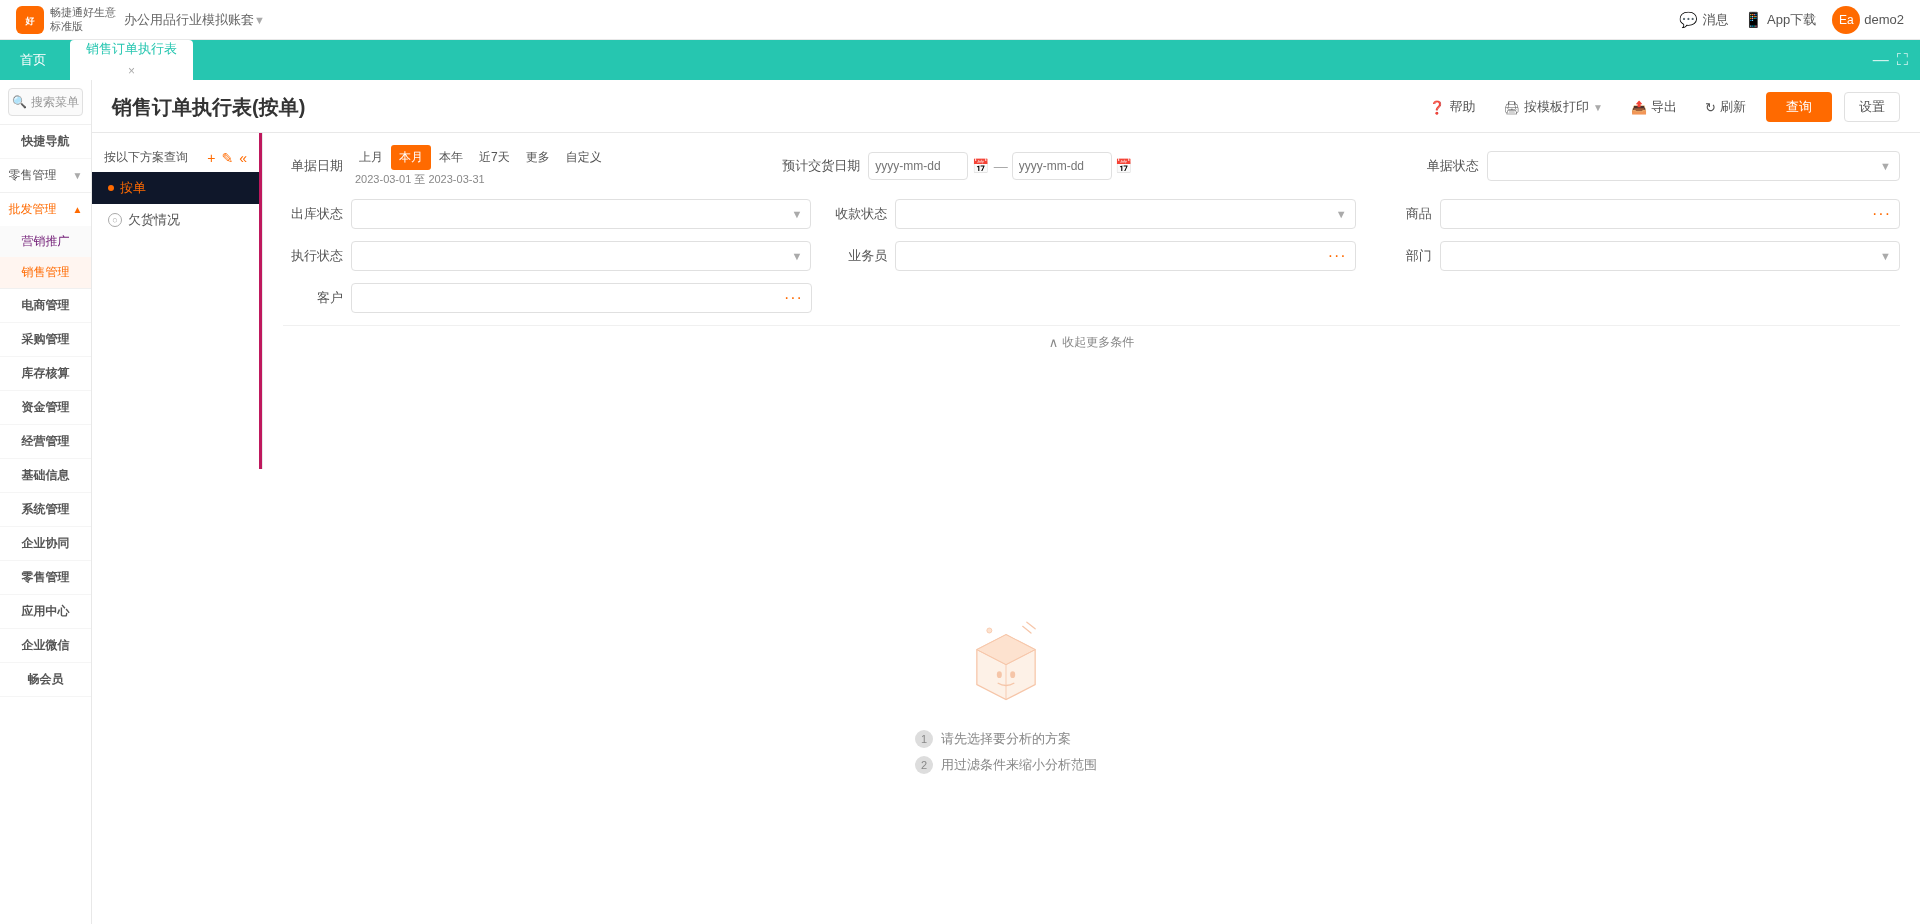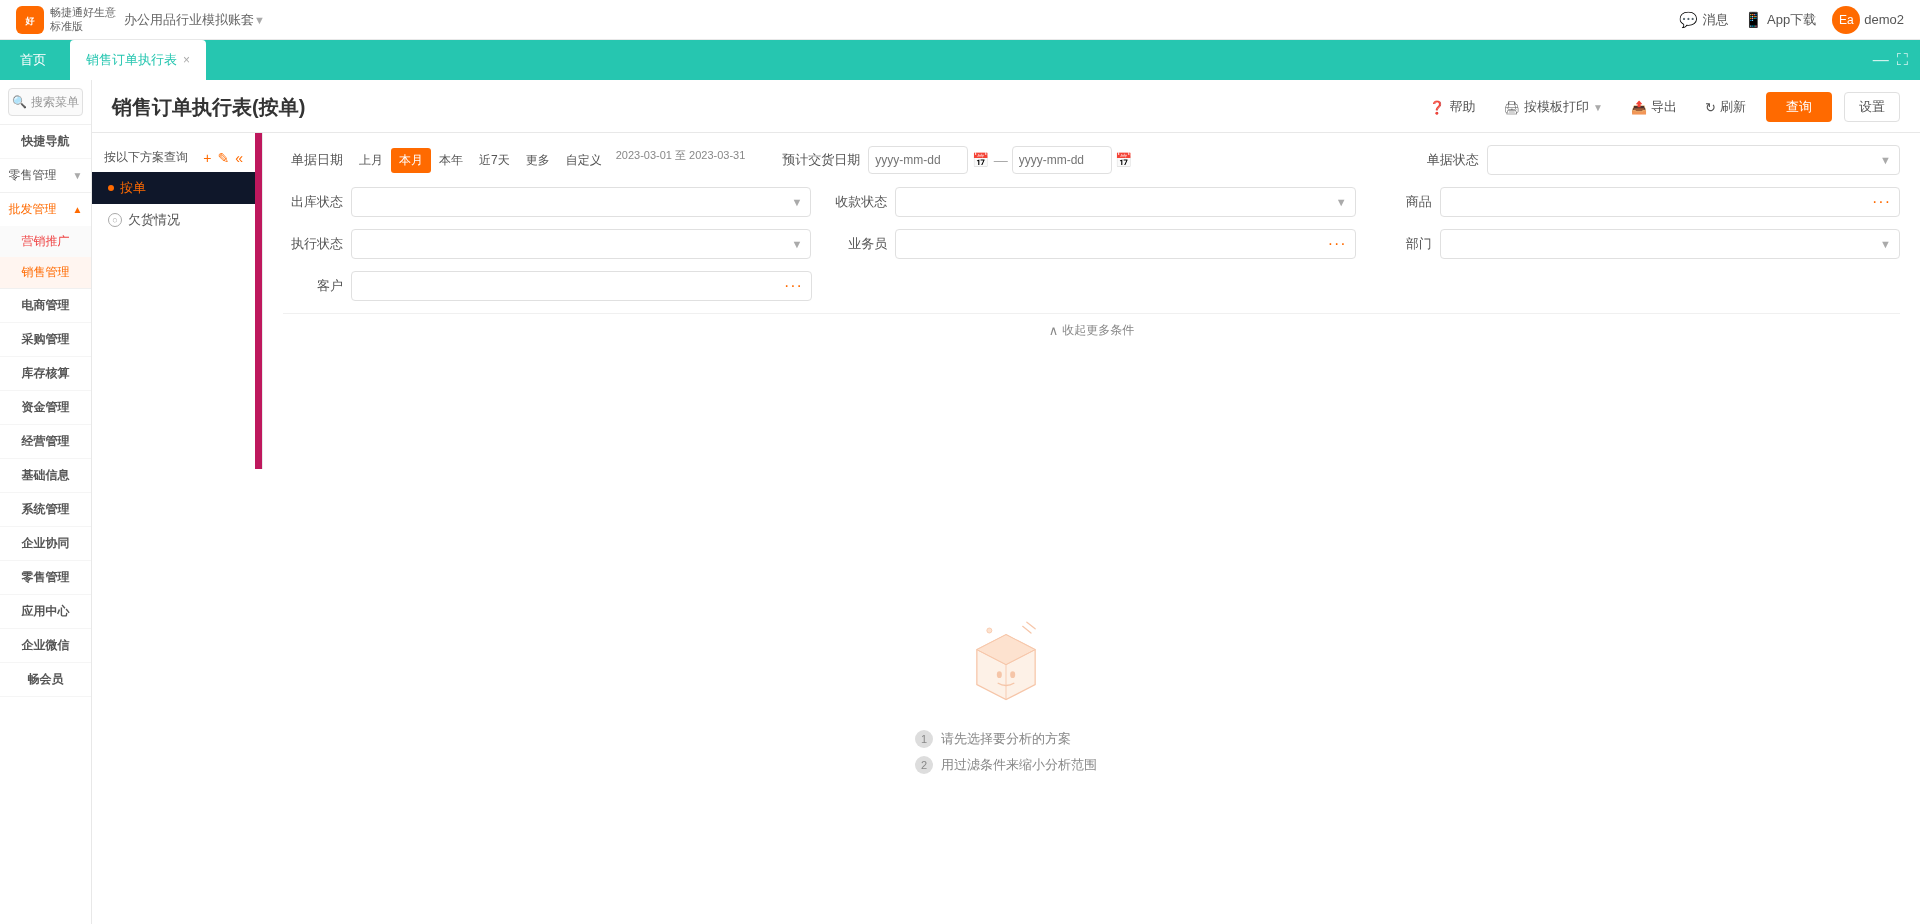--- a/index.html
+++ b/index.html
@@ -97,20 +97,21 @@
       padding: 0 16px;
       display: flex;
       align-items: center;
       gap: 6px;
       color: #26c6b0;
       font-size: 13px;
       cursor: pointer;
       background: #fff;
       border-radius: 4px 4px 0 0;
       margin-left: 4px;
+      flex-direction: column;
     }
     .tab-close {
       font-size: 12px;
       color: #aaa;
       cursor: pointer;
     }
     .tab-bar-right {
       margin-left: auto;
       display: flex;
       align-items: center;
@@ -182,21 +183,21 @@
       display: flex;
       align-items: center;
       justify-content: center;
       gap: 16px;
     }
     .sidebar-group-header.active { color: #ff6a00; }
     .sidebar-sub-item {
       padding: 7px 4px;
       text-align: center;
       font-size: 12px;
-      color: #ef4444;
+      color: #701a75;
       cursor: pointer;
       background: #fafafa;
     }
 
     
     .content-area {
       flex: 1;
       overflow-y: auto;
       background: #f5f5f5;
       display: flex;
@@ -258,21 +259,21 @@
     .filter-layout {
       display: flex;
       gap: 0;
       background: #fff;
       flex: 1;
     }
 
     
     .solution-panel {
       width: 170px;
-      border-right: 7px solid #be185d;
+      border-right: 3px solid #be185d;
       padding: 10px 0;
       flex-shrink: 0;
     }
     .solution-panel-header {
       padding: 6px 12px;
       font-size: 12px;
       color: #555;
       display: flex;
       align-items: center;
       justify-content: space-between;
@@ -584,21 +585,21 @@
       </div>
 
       <div class="divider-v"></div>
 
       <div class="filter-panel">
 
         <div class="filter-row">
 
           <div class="filter-item">
             <span class="filter-label">单据日期</span>
-            <div style="display:flex;flex-direction:row;gap:2px;flex:1;">
+            <div style="display:flex;flex-direction:column;gap:2px;flex:1;">
               <div class="date-tabs">
                 <span class="date-tab">上月</span>
                 <span class="date-tab active">本月</span>
                 <span class="date-tab">本年</span>
                 <span class="date-tab">近7天</span>
                 <span class="date-tab">更多</span>
                 <span class="date-tab">自定义</span>
               </div>
               <div style="font-size:11px;color:#888;padding-left:4px;">2023-03-01 至 2023-03-31</div>
             </div>

